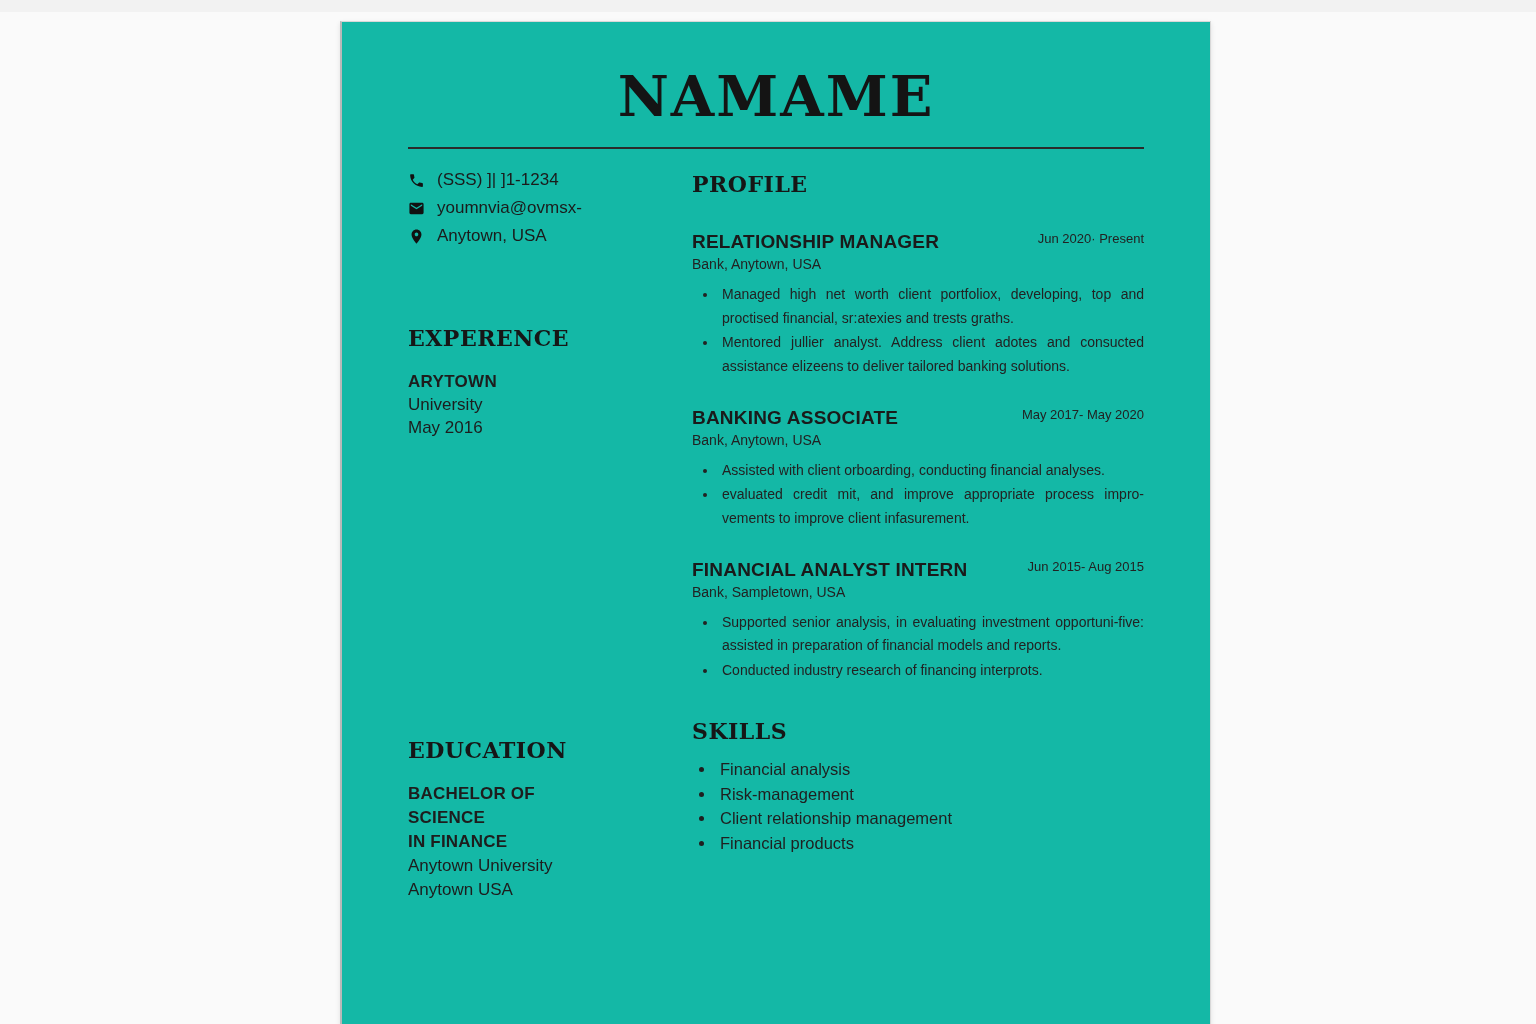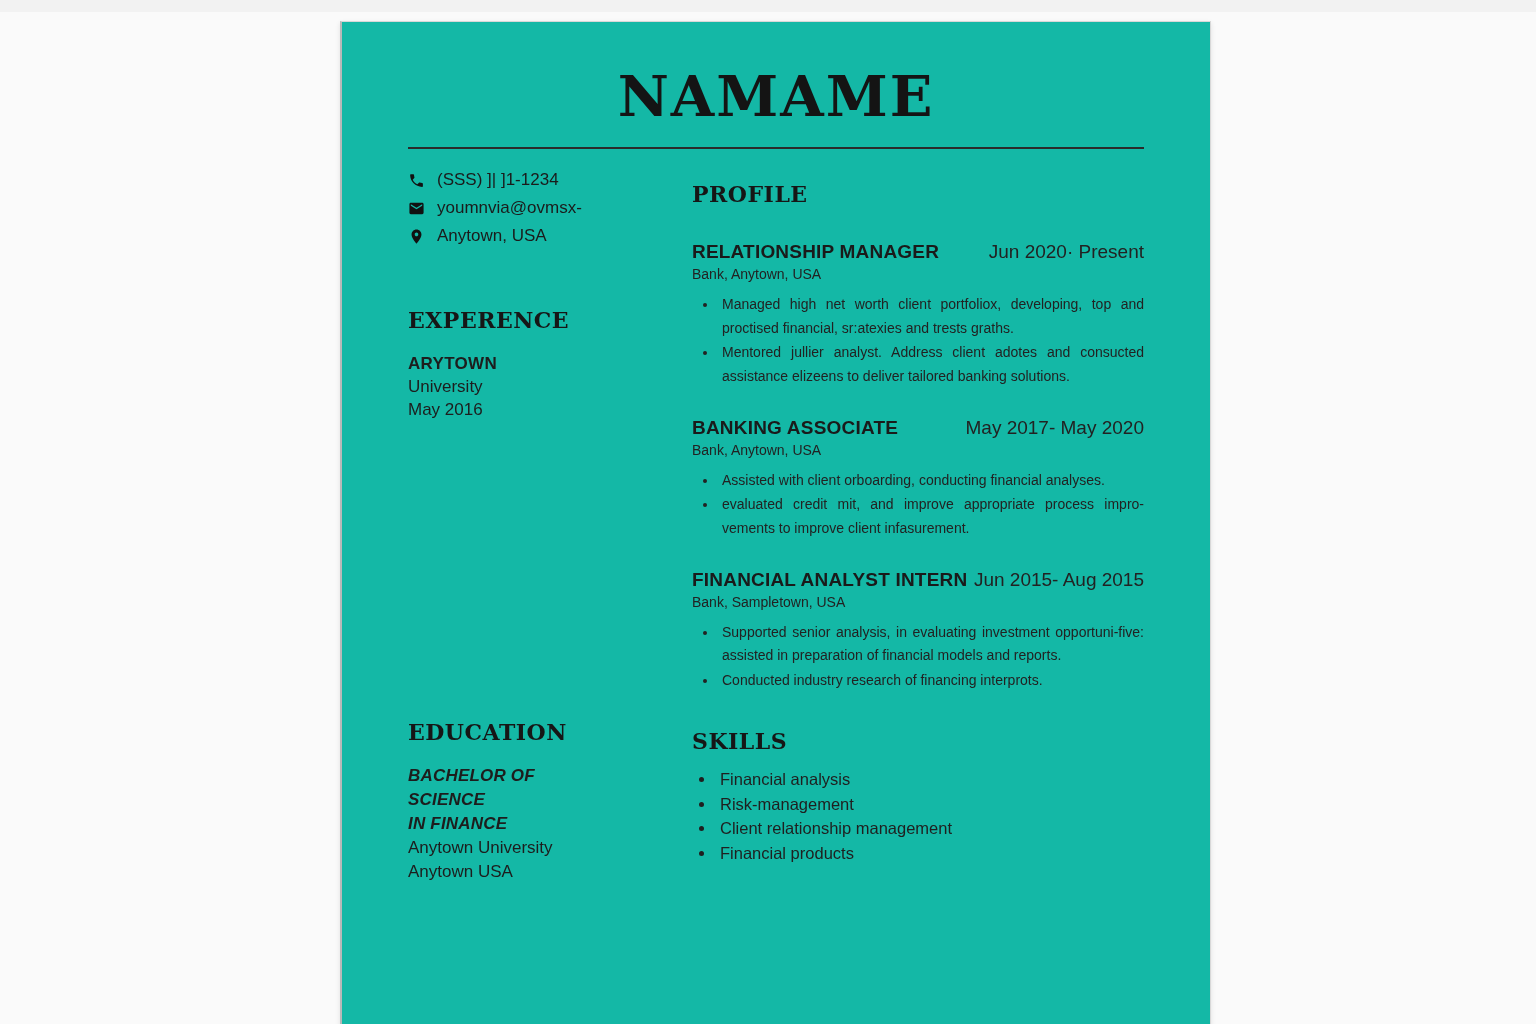--- a/index.html
+++ b/index.html
@@ -41,39 +41,39 @@
   .contact-row .cicon{ width:17px; height:17px; flex:0 0 17px; margin-right:12px; display:inline-flex; }
   .contact-row .cicon svg{ width:17px; height:17px; fill:#111; }
   .contact-row .ctext{ font-size:17px; line-height:18px; color:#1b1b1b; }
 
   
   .sec-heading{
     font-family:"DejaVu Serif","Liberation Serif",serif;
     font-weight:700; font-size:22px; letter-spacing:0.5px; color:#161616;
   }
 
-  .exp-heading{ margin-top:62px; }
+  .exp-heading{ margin-top:80px; }
   .sidebar-block{ margin-top:19px; font-size:17px; line-height:23px; }
   .sidebar-org{ font-weight:700; letter-spacing:0.3px; }
 
   .edu-heading{ margin-top:298px; }
   .edu-block{ margin-top:19px; font-size:17px; line-height:24px; }
-  .edu-degree{ font-weight:700; letter-spacing:0.2px;font-style:italic; }
+  .edu-degree{ font-weight:700; letter-spacing:0.2px; }
 
   
-  .profile-heading{ margin-top:10px; }
+  .profile-heading{ }
   .profile-text{
     margin-top:15px; font-size:17px; line-height:23.7px;
     text-align:justify; color:#222;
   }
 
   .job{ margin-top:34px; }
   .job-head{ display:flex; justify-content:space-between; align-items:flex-start; }
   .job-title{ font-size:19px; font-weight:700; letter-spacing:0.2px; color:#1a1a1a; }
-  .job-date{ font-size:19px; color:#222; white-space:nowrap; }
+  .job-date{ font-size:13px; color:#222; white-space:nowrap; }
   .job-subtitle{ font-size:14px; margin-top:3px; color:#222; }
   ul.bullets{ margin-top:11px; padding-left:26px; list-style:disc; }
   ul.bullets li{
     font-size:14px; line-height:23.8px; color:#222;
     padding-left:4px; margin-bottom:0.5px; text-align:justify;
   }
   .job-gap-sm{ margin-top:28px; }
 
   .skills-heading{ margin-top:36px; }
   ul.skills{ margin-top:13px; padding-left:24px; list-style:disc; }

